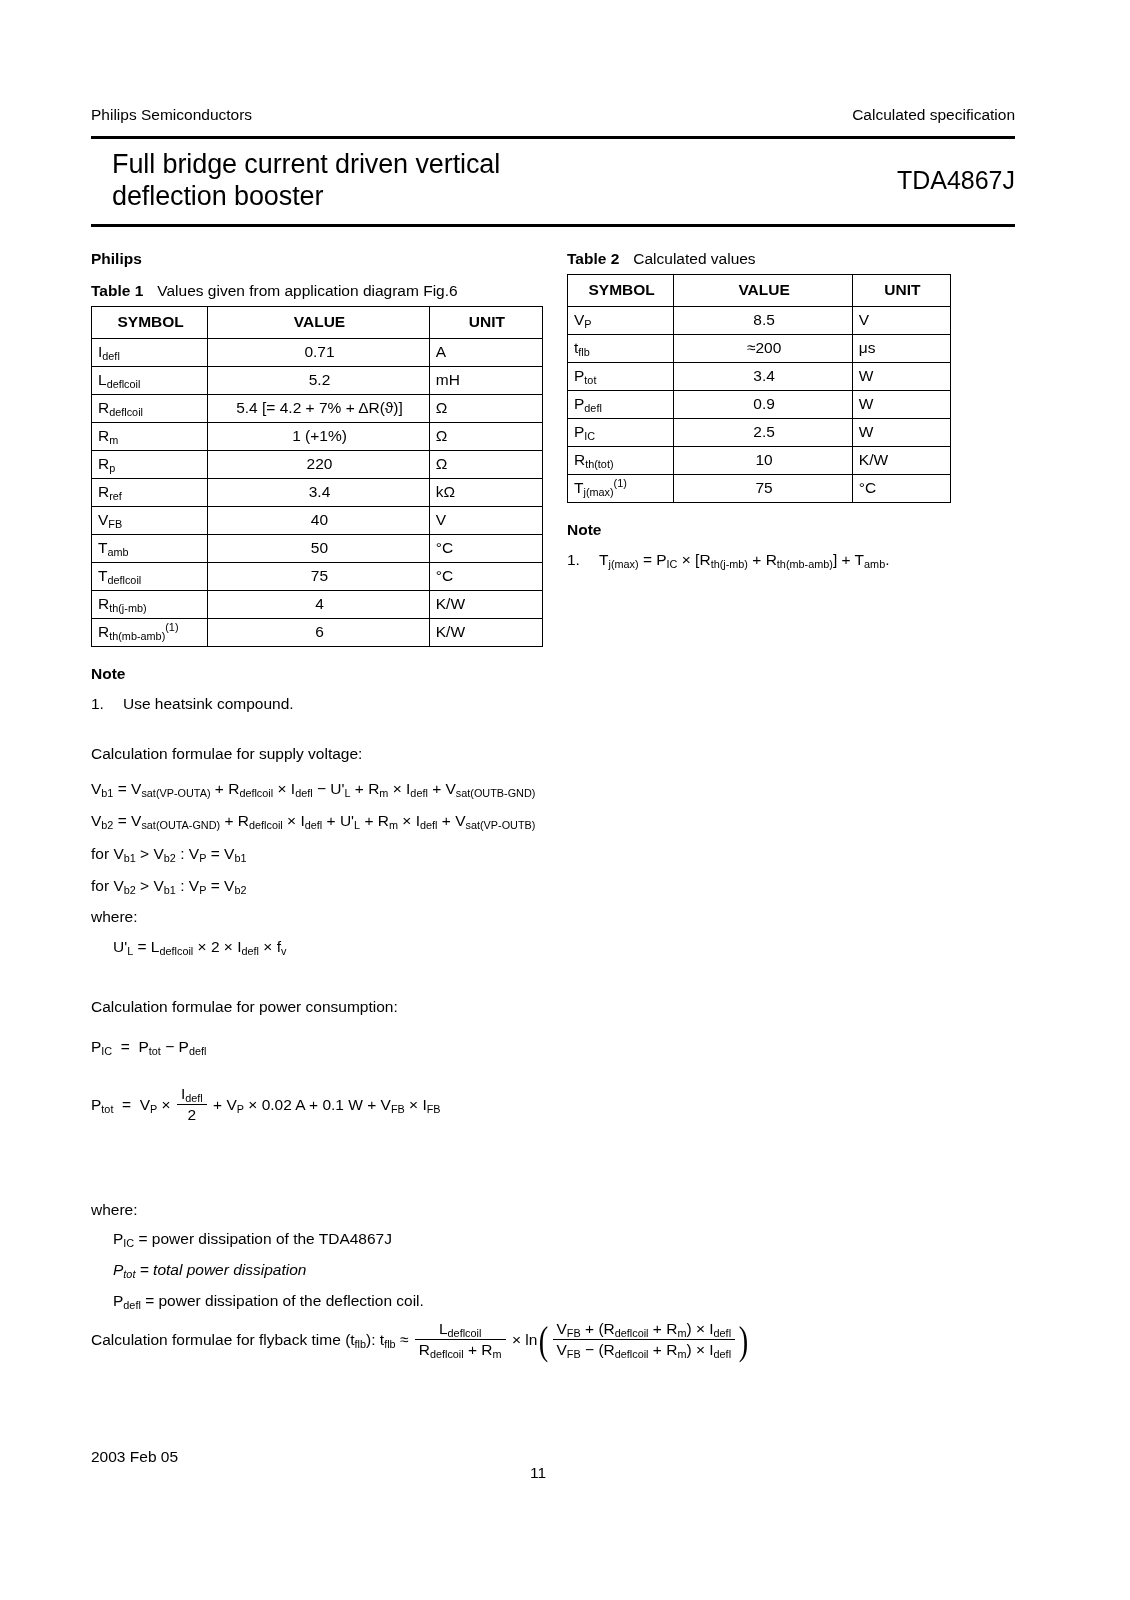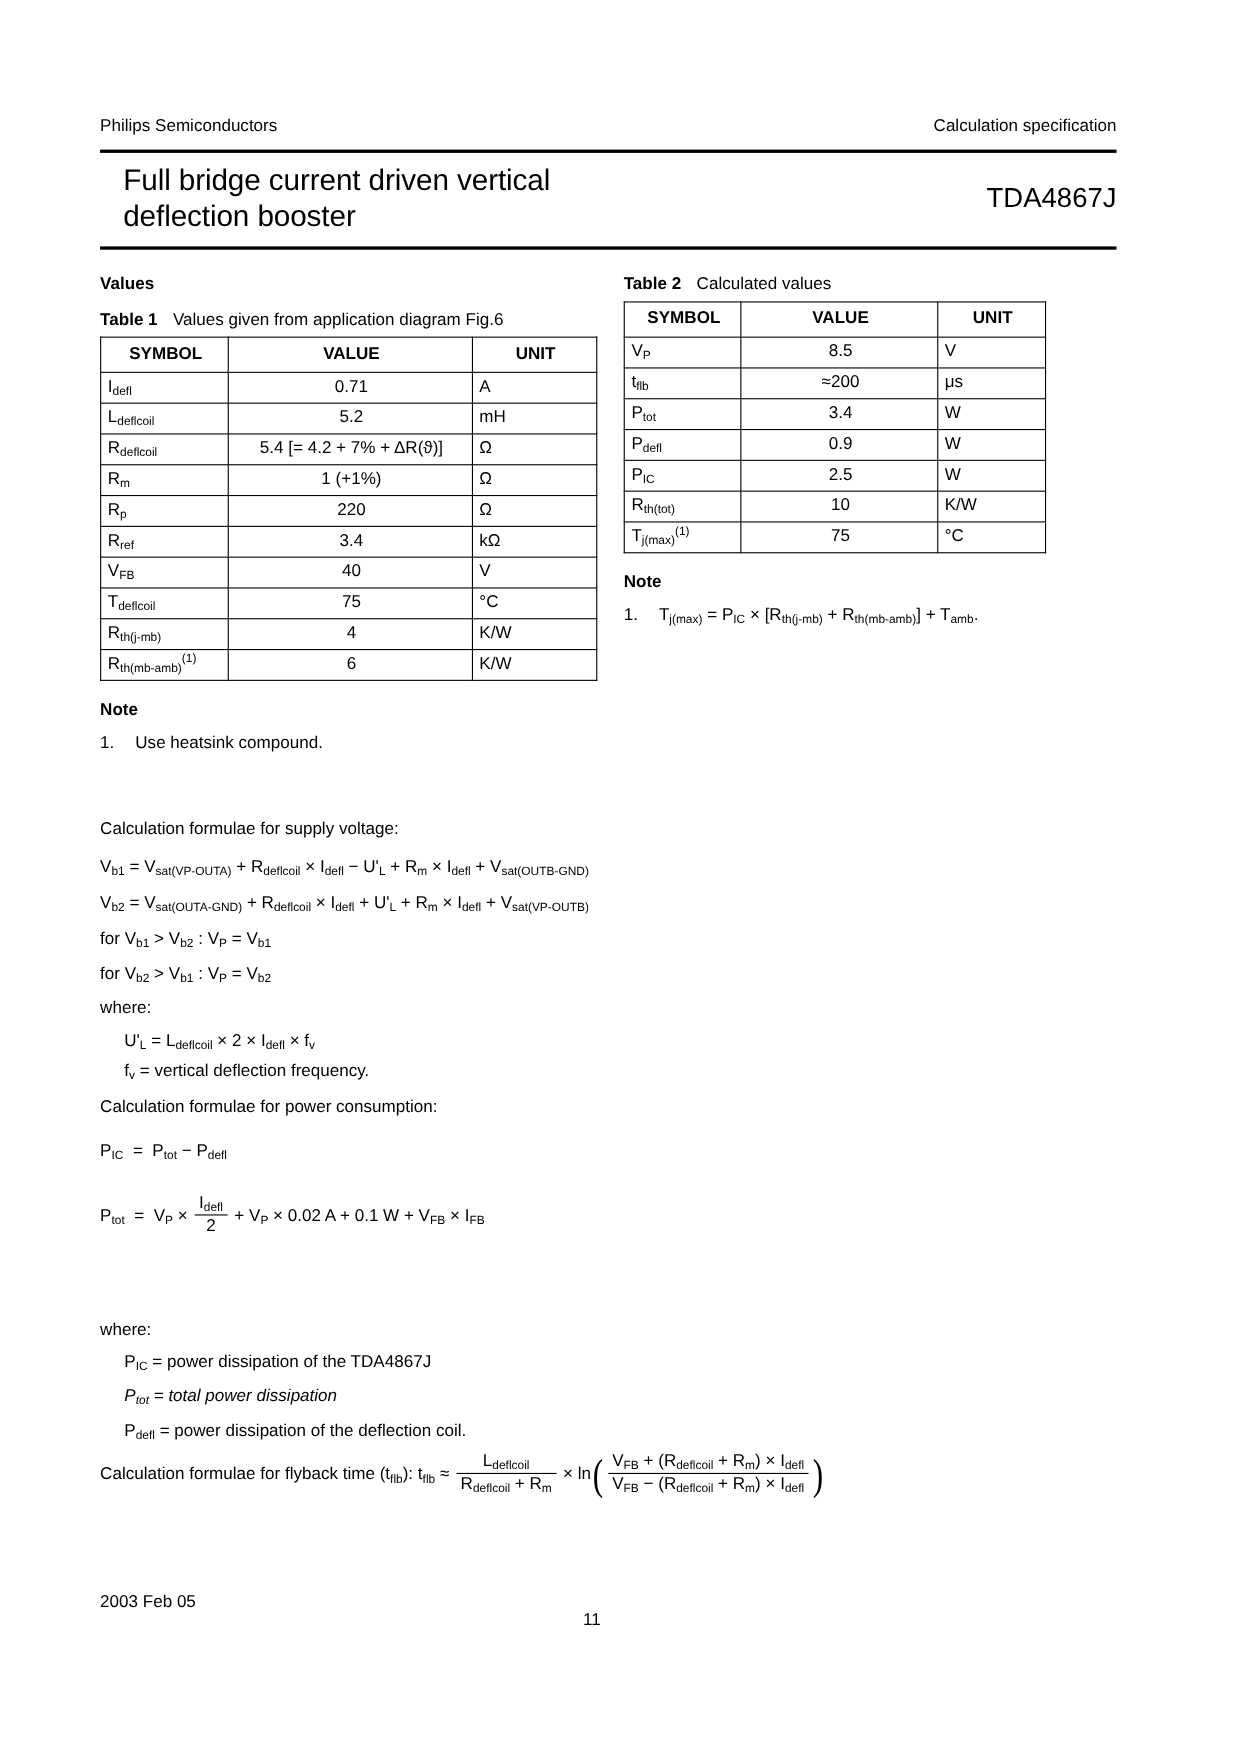--- a/index.html
+++ b/index.html
@@ -169,34 +169,34 @@
   .footer .date { position: absolute; left: 0; top: 0; }
   .footer .pg   { position: absolute; left: 0; top: 16px; width: 100%; text-align: center; text-indent: -30px; }
 </style>
 </head>
 <body>
 
 <div class="page">
 
   <div class="hdr-row">
     <span>Philips Semiconductors</span>
-    <span>Calculation specification</span>
+    <span>Calculated specification</span>
   </div>
   <div class="rule-thick rule-1"></div>
 
   <div class="title-block">
     <div>Full bridge current driven vertical</div>
     <div>deflection booster</div>
   </div>
   <div class="partno">TDA4867J</div>
   <div class="rule-thick rule-2"></div>
 
   <div class="col-left">
 
-    <div class="sec-head">Values</div>
+    <div class="sec-head">Philips</div>
 
     <div class="tbl-cap">
       <b>Table 1</b><span class="cap-txt">Values given from application diagram Fig.6</span>
     </div>
 
     <table class="dt t1">
       <colgroup>
           <col class="c1">
           <col class="c2">
           <col class="c3">
@@ -238,20 +238,25 @@
             <td class="sym">R<sub>ref</sub></td>
             <td class="val">3.4</td>
             <td class="uni">kΩ</td>
           </tr>
           <tr>
             <td class="sym">V<sub>FB</sub></td>
             <td class="val">40</td>
             <td class="uni">V</td>
           </tr>
           <tr>
+            <td class="sym">T<sub>amb</sub></td>
+            <td class="val">50</td>
+            <td class="uni">°C</td>
+          </tr>
+          <tr>
             <td class="sym">T<sub>deflcoil</sub></td>
             <td class="val">75</td>
             <td class="uni">°C</td>
           </tr>
           <tr>
             <td class="sym">R<sub>th(j-mb)</sub></td>
             <td class="val">4</td>
             <td class="uni">K/W</td>
           </tr>
           <tr>
@@ -349,23 +354,20 @@
   </div>
   <div class="body-flow" style="top:875px;">
     <div class="para eq" id="eq-cond2">for V<sub>b2</sub> &gt; V<sub>b1</sub> : V<sub>P</sub> = V<sub>b2</sub></div>
   </div>
   <div class="body-flow" style="top:906px;">
     <div class="para">where:</div>
   </div>
   <div class="body-flow indent1" style="top:936px;">
     <div class="para eq" id="eq-ul">U'<sub>L</sub> = L<sub>deflcoil</sub> × 2 × I<sub>defl</sub> × f<sub>v</sub></div>
   </div>
-  <div class="body-flow indent1" style="top:963px;">
-    <div class="para eq" id="eq-fv">f<sub>v</sub> = vertical deflection frequency.</div>
-  </div>
 
   <div class="body-flow" style="top:996px;">
     <div class="para">Calculation formulae for power consumption:</div>
   </div>
 
   <div class="body-flow" style="top:1036px;">
     <div class="para eq" id="eq-pic">P<sub>IC</sub>&nbsp; = &nbsp;P<sub>tot</sub> − P<sub>defl</sub></div>
   </div>
 
   <div class="body-flow" style="top:1087px;">

